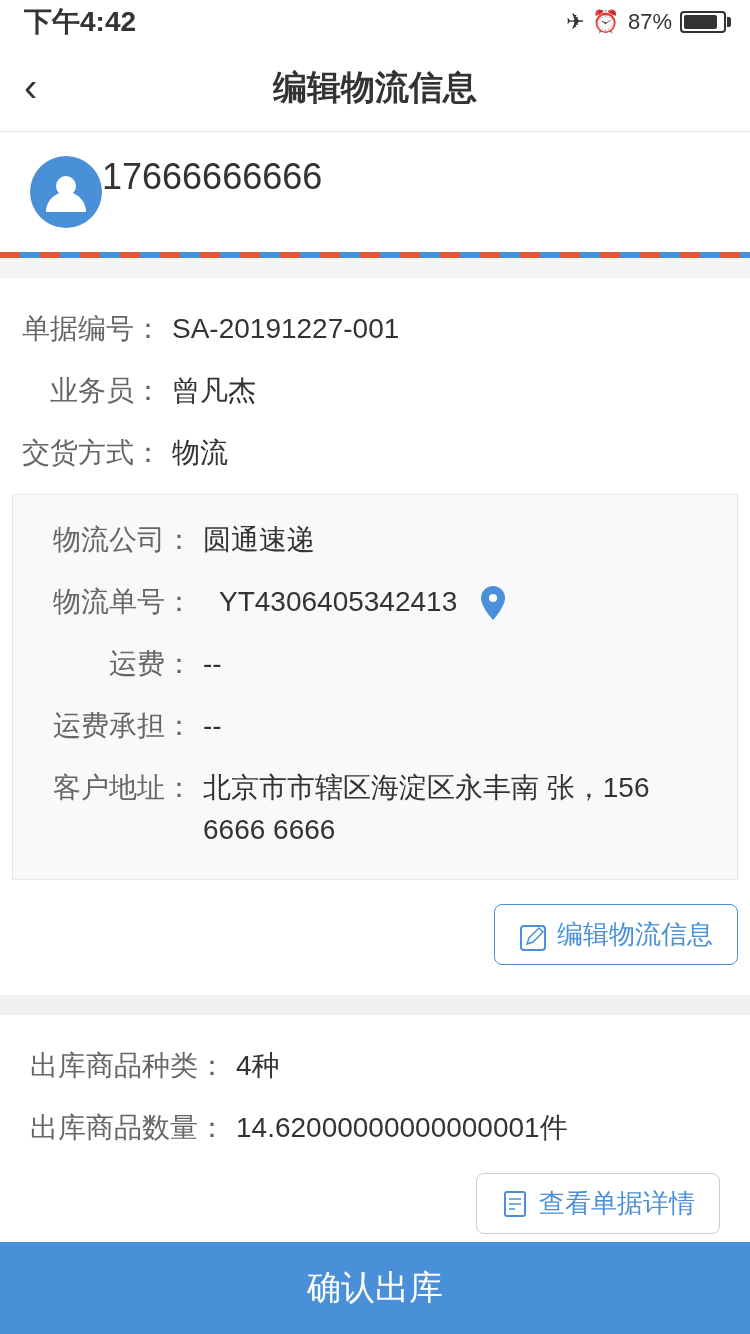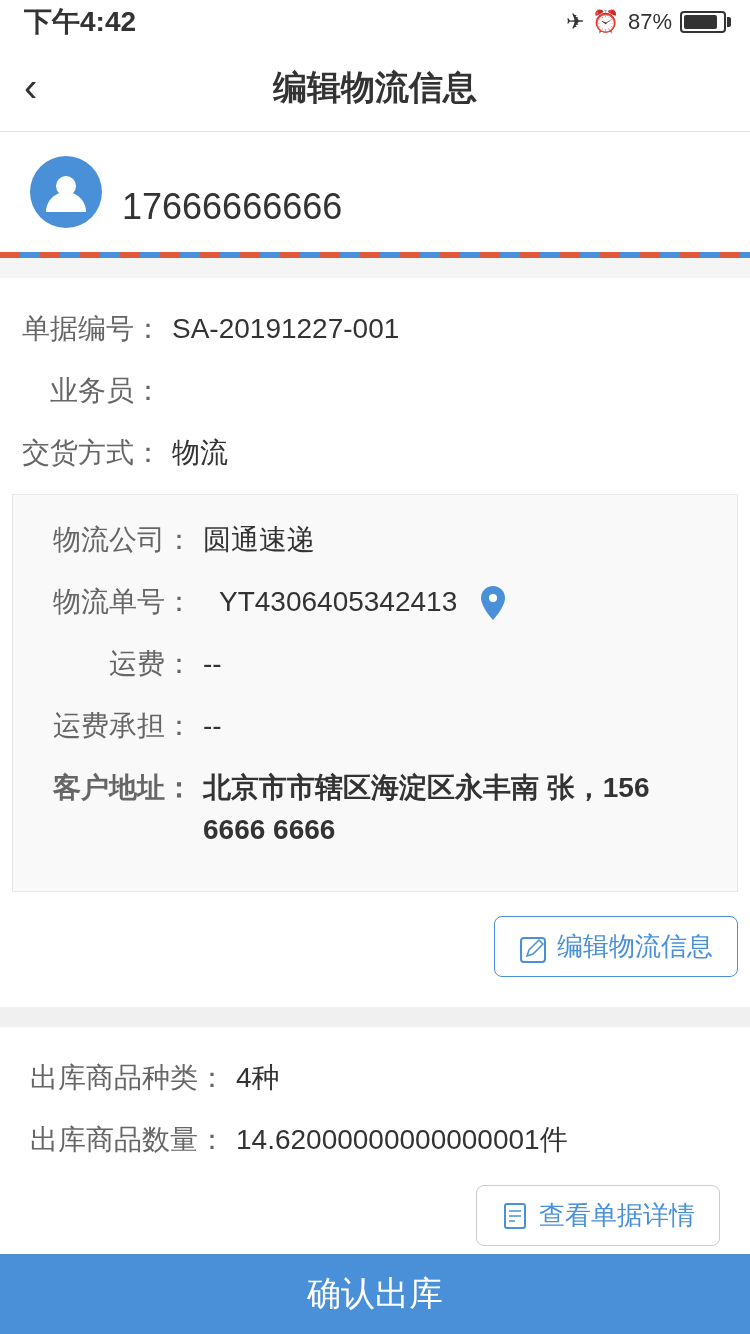--- a/index.html
+++ b/index.html
@@ -59,22 +59,21 @@
       font-size: 34px;
       font-weight: 600;
       color: #333;
     }
 
     
     .user-header {
       background: #fff;
       padding: 24px 30px;
       display: flex;
-      align-items: flex-end;
-      gap: 20px;
+      align-items: flex-start;
       margin-top: 0;
     }
     .user-avatar {
       width: 72px; height: 72px;
       background: #4a90d9;
       border-radius: 50%;
       display: flex; align-items: center; justify-content: center;
       flex-shrink: 0;
     }
     .user-avatar svg { width: 48px; height: 48px; }
@@ -101,21 +100,21 @@
       margin: 20px 0 0 0;
       padding: 30px 12px;
     }
 
     .info-row {
       display: flex;
       align-items: flex-start;
       margin-bottom: 20px;
       line-height: 1.5;
     }
-    .info-row:last-child { margin-bottom: 16px; font-weight: bold; }
+    .info-row:last-child { margin-bottom: 4px; }
     .info-label {
       color: #666;
       font-size: 28px;
       white-space: nowrap;
       min-width: 160px;
       text-align: right;
       padding-right: 10px;
       flex-shrink: 0;
     }
     .info-value {
@@ -204,21 +203,21 @@
     
     .bottom-area {
       flex: 1;
       background: #f5f5f5;
       min-height: 200px;
     }
 
     
     .confirm-btn-bar {
       width: 750px;
-      height: 80px;
+      height: 92px;
       background: #4a90d9;
       display: flex;
       align-items: center;
       justify-content: center;
       position: fixed;
       bottom: 0;
       left: 0;
       cursor: pointer;
     }
     .confirm-btn-text {
@@ -262,20 +261,21 @@
 
 <div class="dashed-divider"></div>
 
 <div class="section-card">
   <div class="info-row">
     <span class="info-label">单据编号：</span>
     <span class="info-value">SA-20191227-001</span>
   </div>
   <div class="info-row">
     <span class="info-label">业务员：</span>
+    <span class="info-value">曾凡杰</span>
   </div>
   <div class="info-row">
     <span class="info-label">交货方式：</span>
     <span class="info-value">物流</span>
   </div>
 
   <div class="logistics-card">
     <div class="info-row">
       <span class="info-label">物流公司：</span>
       <span class="info-value">圆通速递</span>

